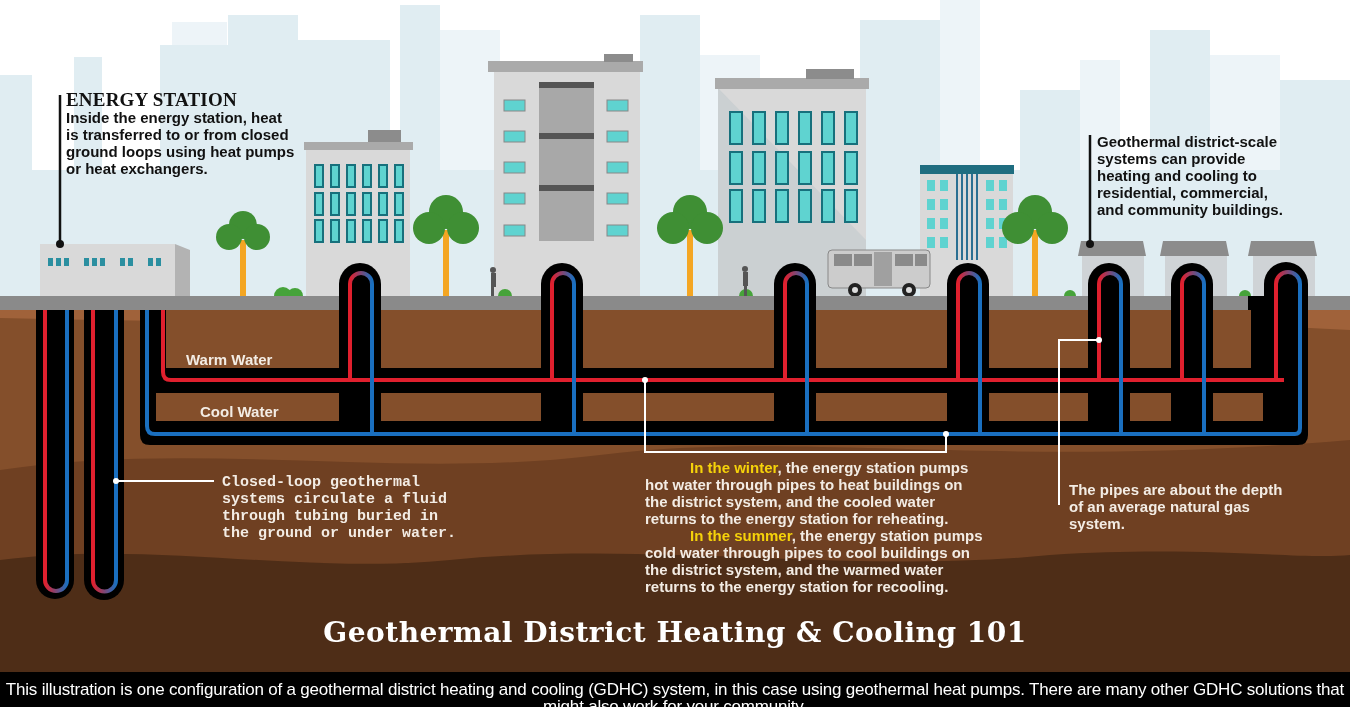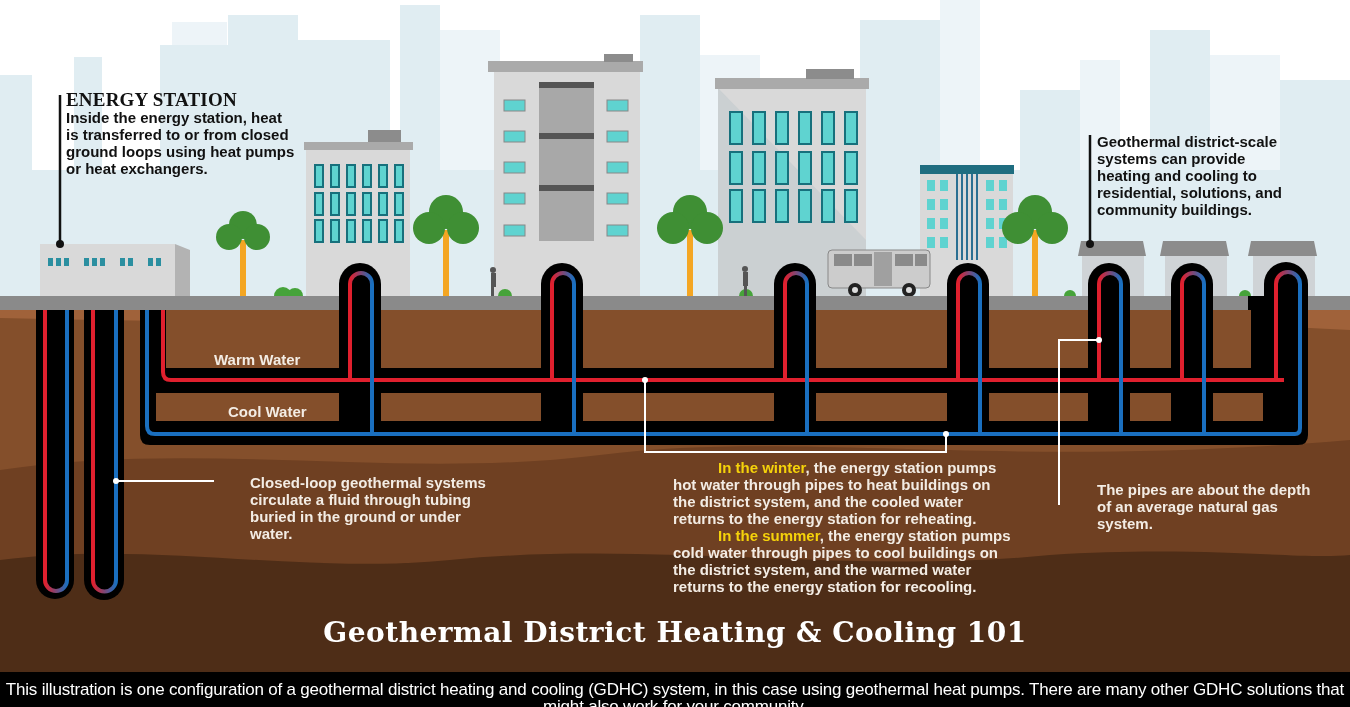--- a/index.html
+++ b/index.html
@@ -1,27 +1,27 @@
 <!DOCTYPE html>
 <html><head>
 <meta charset="utf-8">
 <style>
   html, body { margin: 0; padding: 0; }
   body { width: 1350px; height: 707px; overflow: hidden; position: relative; background: #ffffff; font-family: "Liberation Sans", sans-serif; }
   #scene { position: absolute; left: 0; top: 0; width: 1350px; height: 707px; }
   .label { position: absolute; font-family: "Liberation Sans", sans-serif; font-weight: bold; line-height: 17px; font-size: 15px; }
   .dark { color: #111111; }
-  .light { color: #f3ece4; margin-left: 28px; }
+  .light { color: #f3ece4; }
   .hl { color: #f5d20a; padding-left: 45px; }
   #station-title { left: 66px; top: 91px; font-size: 19px; line-height: 18px; letter-spacing: 0.2px; font-family: Liberation Serif, serif; }
   #station-body { left: 66px; top: 109px; width: 230px; }
   #district-body { left: 1097px; top: 133px; width: 200px; }
   #warm-label { left: 186px; top: 351px; }
   #cool-label { left: 200px; top: 403px; }
-  #closedloop-body { left: 222px; top: 474px; width: 240px; }
+  #closedloop-body { left: 222px; top: 474px; width: 240px; font-family: Liberation Mono, monospace; }
   #season-body { left: 645px; top: 459px; width: 340px; }
   #depth-body { left: 1069px; top: 481px; width: 220px; }
   #main-title { position: absolute; left: 0; width: 1350px; top: 605px; text-align: center; font-family: "DejaVu Serif", serif; font-weight: bold; font-size: 28px; color: #ffffff; letter-spacing: 0.5px; line-height: 56px; }
   #footer { position: absolute; left: 0; top: 672px; width: 1350px; height: 35px; background: #000000; }
   #footer-text { position: absolute; left: 0; width: 1350px; top: 9px; text-align: center; color: #ffffff; font-family: "Liberation Sans", sans-serif; font-size: 17px; line-height: 17px; letter-spacing: -0.2px; }
 </style>
 </head>
 <body>
 
 <svg id="scene" viewBox="0 0 1350 707" xmlns="http://www.w3.org/2000/svg">
@@ -340,21 +340,21 @@
     <polyline points="645,380 645,452 946,452 946,434" stroke="#fff" stroke-width="2" fill="none"></polyline>
     <circle cx="645" cy="380" r="3" fill="#fff"></circle>
     <circle cx="946" cy="434" r="3" fill="#fff"></circle>
     <polyline points="1099,340 1059,340 1059,505" stroke="#fff" stroke-width="2" fill="none"></polyline>
     <circle cx="1099" cy="340" r="3" fill="#fff"></circle>
   </g>
 </svg>
 
 <div id="station-title" class="label dark">ENERGY STATION</div>
 <div id="station-body" class="label dark">Inside the energy station, heat is transferred to or from closed ground loops using heat pumps or heat exchangers.</div>
-<div id="district-body" class="label dark">Geothermal district-scale systems can provide heating and cooling to residential, solutions, and community buildings.</div>
+<div id="district-body" class="label dark">Geothermal district-scale systems can provide heating and cooling to residential, commercial, and community buildings.</div>
 <div id="warm-label" class="label light">Warm Water</div>
 <div id="cool-label" class="label light">Cool Water</div>
 <div id="closedloop-body" class="label light">Closed-loop geothermal systems circulate a fluid through tubing buried in the ground or under water.</div>
 <div id="season-body" class="label light"><span class="hl">In the winter</span><span>, the energy station pumps hot water through pipes to heat buildings on the district system, and the cooled water returns to the energy station for reheating. </span><span class="hl">In the summer</span><span>, the energy station pumps cold water through pipes to cool buildings on the district system, and the warmed water returns to the energy station for recooling.</span></div>
 <div id="depth-body" class="label light">The pipes are about the depth of an average natural gas system.</div>
 
 <div id="main-title">Geothermal District Heating &amp; Cooling 101</div>
 
 <div id="footer">
   <div id="footer-text">This illustration is one configuration of a geothermal district heating and cooling (GDHC) system, in this case using geothermal heat pumps. There are many other GDHC solutions that might also work for your community.</div>

